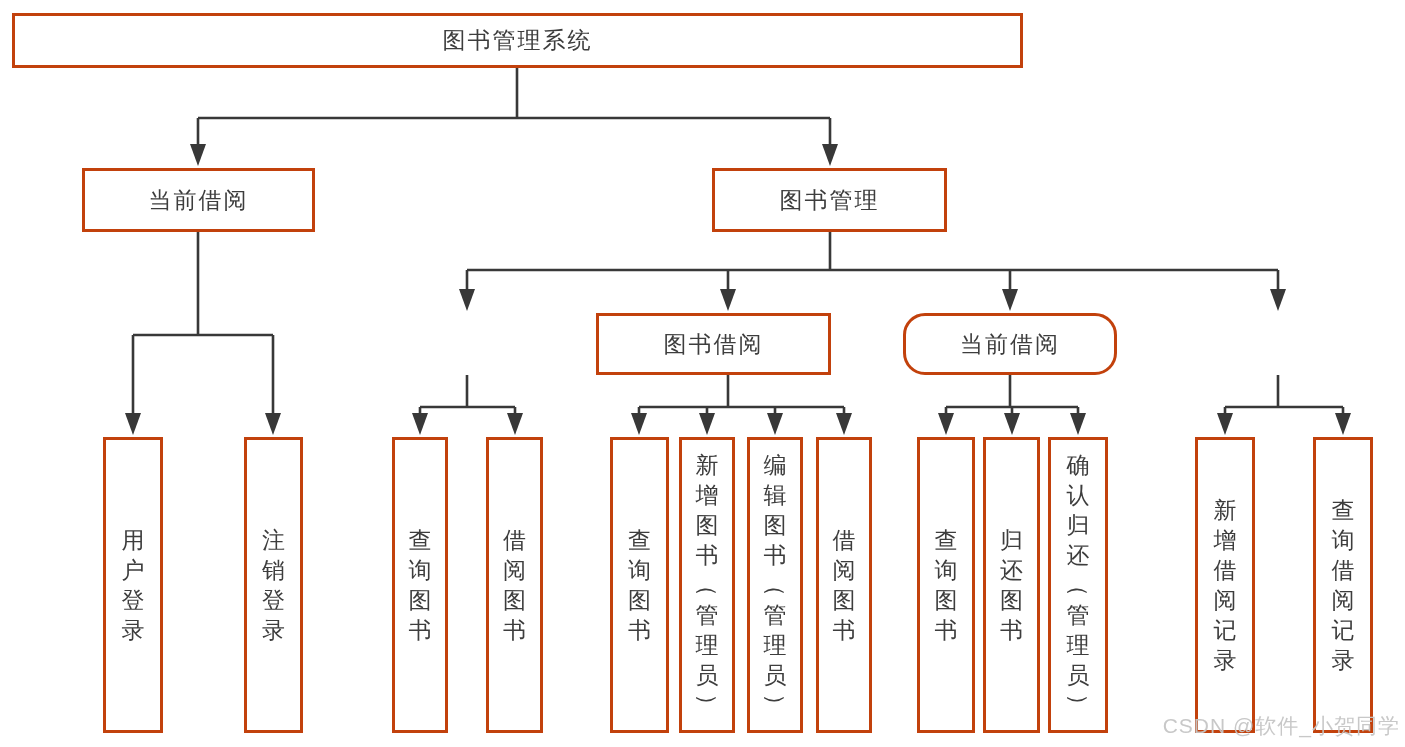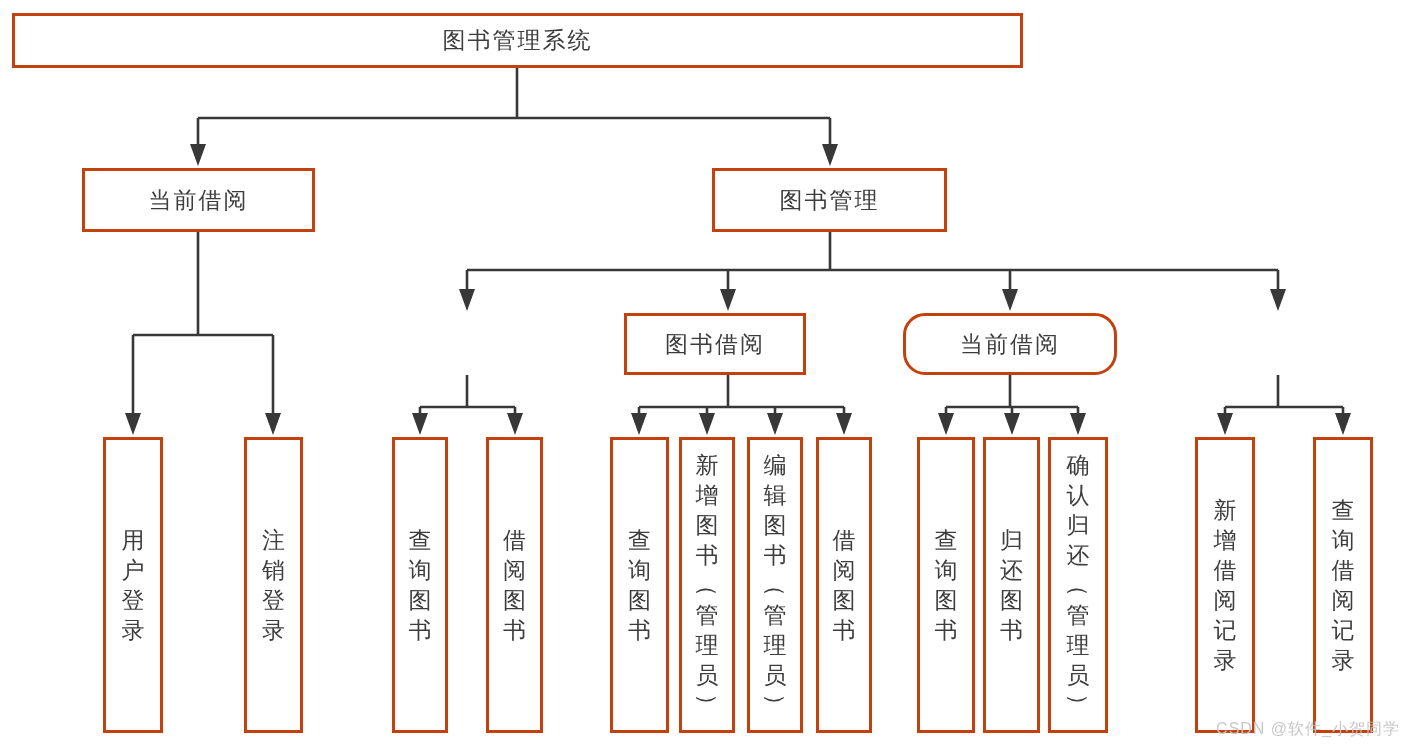--- a/index.html
+++ b/index.html
@@ -42,21 +42,21 @@
     height: 100%;
     font-size: 23px;
     line-height: 30px;
     color: #3d3d3d;
   }
   .v-label .rot { transform: rotate(90deg); }
   .watermark {
     position: absolute;
     right: 5px;
     bottom: 7px;
-    font-size: 16px;
+    font-size: 21px;
     letter-spacing: 1px;
     color: rgba(197,197,197,0.95);
     z-index: 10;
     white-space: nowrap;
   }
 </style>
 </head>
 <body>
 
 <div class="canvas">
@@ -97,21 +97,21 @@
     <span class="h-label">图书管理系统</span>
   </div>
 
   <div class="node" style="left:82px; top:168px; width:233px; height:64px;">
     <span class="h-label">当前借阅</span>
   </div>
   <div class="node" style="left:712px; top:168px; width:235px; height:64px;">
     <span class="h-label">图书管理</span>
   </div>
 
-  <div class="node" style="left:624px; top:313px; width:182px; height:62px;">
+  <div class="node" style="left:596px; top:313px; width:235px; height:62px;">
     <span class="h-label">图书借阅</span>
   </div>
   <div class="node" style="left:903px; top:313px; width:214px; height:62px;border-radius:22px;">
     <span class="h-label">当前借阅</span>
   </div>
 
   <div class="node" style="left:103px; top:437px; width:60px; height:296px;">
     <div class="v-label">
         <div>用</div>
         <div>户</div>

